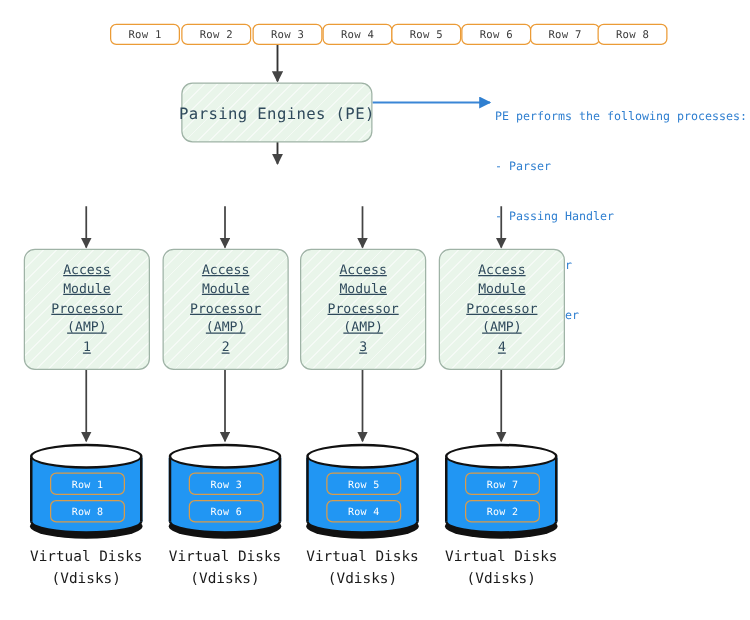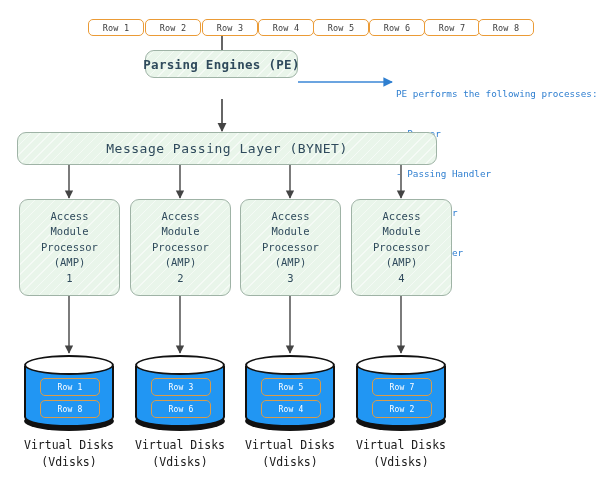--- a/index.html
+++ b/index.html
@@ -67,21 +67,21 @@
     letter-spacing: 0.5px;
     white-space: nowrap;
   }
   .amp-box {
     flex-direction: column;
     font-size: 10.5px;
     color: #2f4a5c;
     line-height: 15.5px;
     text-align: center;
   }
-  .amp-box span { display: block; }
+  .amp-box span { display: block; text-decoration: underline; }
 
   
   .annotation {
     font-size: 9.3px;
     line-height: 13.2px;
     color: #2f7fd0;
     white-space: pre;
   }
   .annotation .head { display: block; }
   .annotation .item { display: block; }
@@ -183,31 +183,30 @@
 
   <div class="abs row-chip" style="left:88px;top:19px;width:56px;">Row 1</div>
   <div class="abs row-chip" style="left:145px;top:19px;width:56px;">Row 2</div>
   <div class="abs row-chip" style="left:202px;top:19px;width:56px;">Row 3</div>
   <div class="abs row-chip" style="left:258px;top:19px;width:56px;">Row 4</div>
   <div class="abs row-chip" style="left:313px;top:19px;width:56px;">Row 5</div>
   <div class="abs row-chip" style="left:369px;top:19px;width:56px;">Row 6</div>
   <div class="abs row-chip" style="left:424px;top:19px;width:56px;">Row 7</div>
   <div class="abs row-chip" style="left:478px;top:19px;width:56px;">Row 8</div>
 
-  <div class="abs green-box pe-box" style="left:145px;top:50px;width:153px;height:28px;font-weight:bold;">Parsing Engines (PE)</div>
+  <div class="abs green-box pe-box" style="left:145px;top:66px;width:153px;height:48px;">Parsing Engines (PE)</div>
 
   <div class="abs annotation" style="left:396px;top:61px;width:200px;">
     <span class="head">PE performs the following processes:</span>
     <span class="item">- Parser</span>
     <span class="item">- Passing Handler</span>
     <span class="item">- Optimizer</span>
     <span class="item">- Dispatcher</span>
   </div>
 
-  <div class="abs green-box bynet-box" style="left:17px;top:132px;width:420px;height:33px;">Message Passing Layer (BYNET)</div>
 
   <div class="abs green-box amp-box" style="left:19px;top:199px;width:101px;height:97px;">
     <span>Access</span>
     <span>Module</span>
     <span>Processor</span>
     <span>(AMP)</span>
     <span>1</span>
   </div>
   <div class="abs green-box amp-box" style="left:130px;top:199px;width:101px;height:97px;">
     <span>Access</span>

